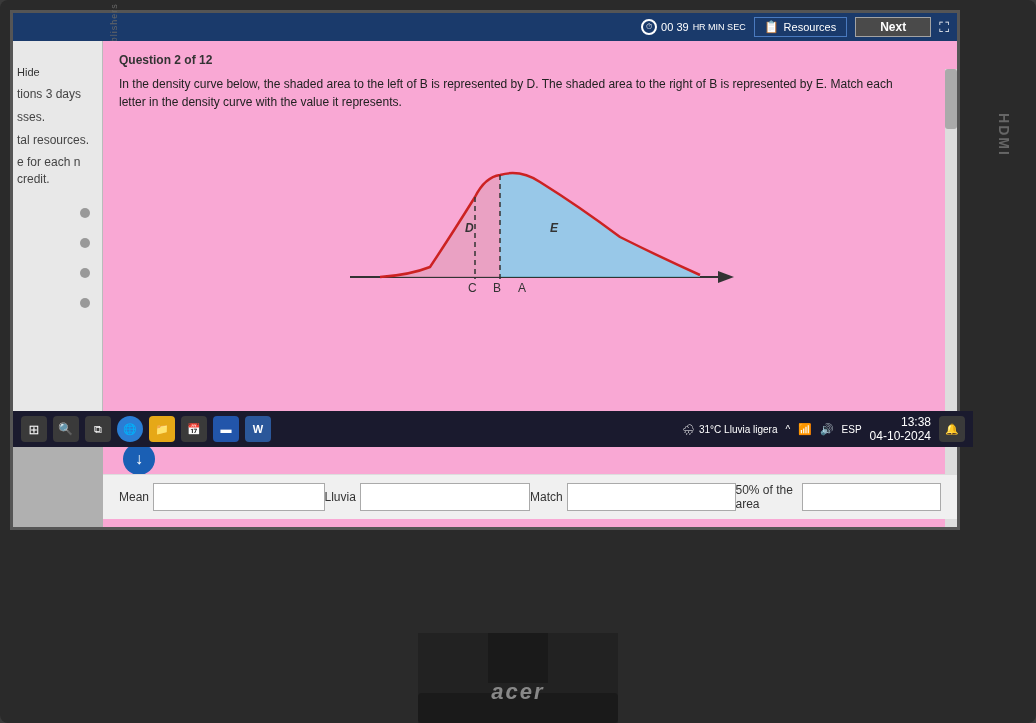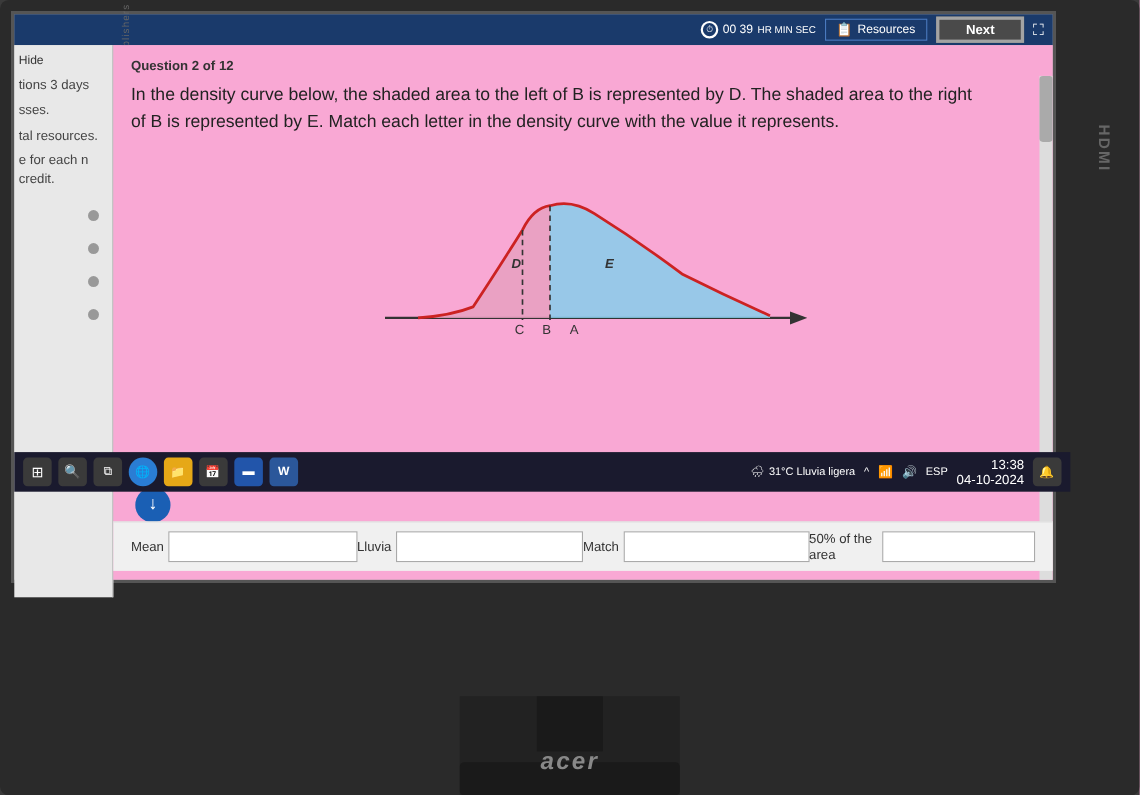--- a/index.html
+++ b/index.html
@@ -61,21 +61,21 @@
       font-size: 11px;
       padding: 2px 10px;
       cursor: pointer;
       display: flex;
       align-items: center;
       gap: 4px;
     }
 
     .next-btn {
       background: #4a4a4a;
-      border: 3px solid #a3a3a3;
+      border: 1px solid #a3a3a3;
       color: white;
       font-size: 12px;
       font-weight: bold;
       padding: 2px 24px;
       cursor: pointer;
     }
 
     .fullscreen-btn {
       color: white;
       font-size: 14px;
@@ -83,24 +83,24 @@
       background: none;
       border: none;
     }
 
     
     .left-sidebar {
       position: absolute;
       top: 28px;
       left: 0;
       width: 90px;
-      height: 502px;
+      height: 406px;
       background: #e8e8e8;
       border-right: 1px solid #bbb;
-      padding: 8px 4px;
+      padding: 25px 4px;
     }
 
     .hide-link {
       color: #333;
       font-size: 11px;
       cursor: pointer;
       text-decoration: none;
       display: block;
       margin-bottom: 8px;
     }
@@ -140,21 +140,21 @@
     }
 
     .question-header {
       font-size: 12px;
       font-weight: bold;
       color: #333;
       margin-bottom: 8px;
     }
 
     .question-text {
-      font-size: 16px;
+      font-size: 12px;
       color: #222;
       line-height: 1.5;
       margin-bottom: 16px;
       max-width: 780px;
     }
 
     
     .publisher-text {
       position: absolute;
       left: 96px;

